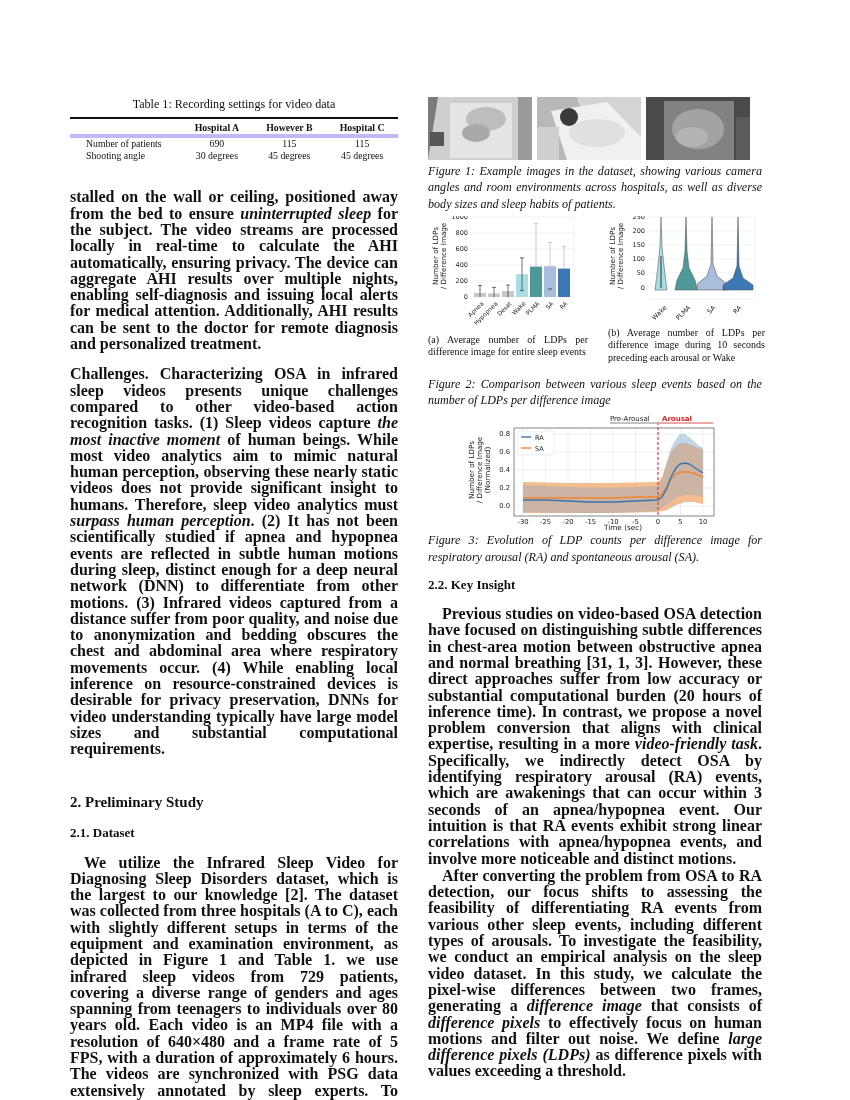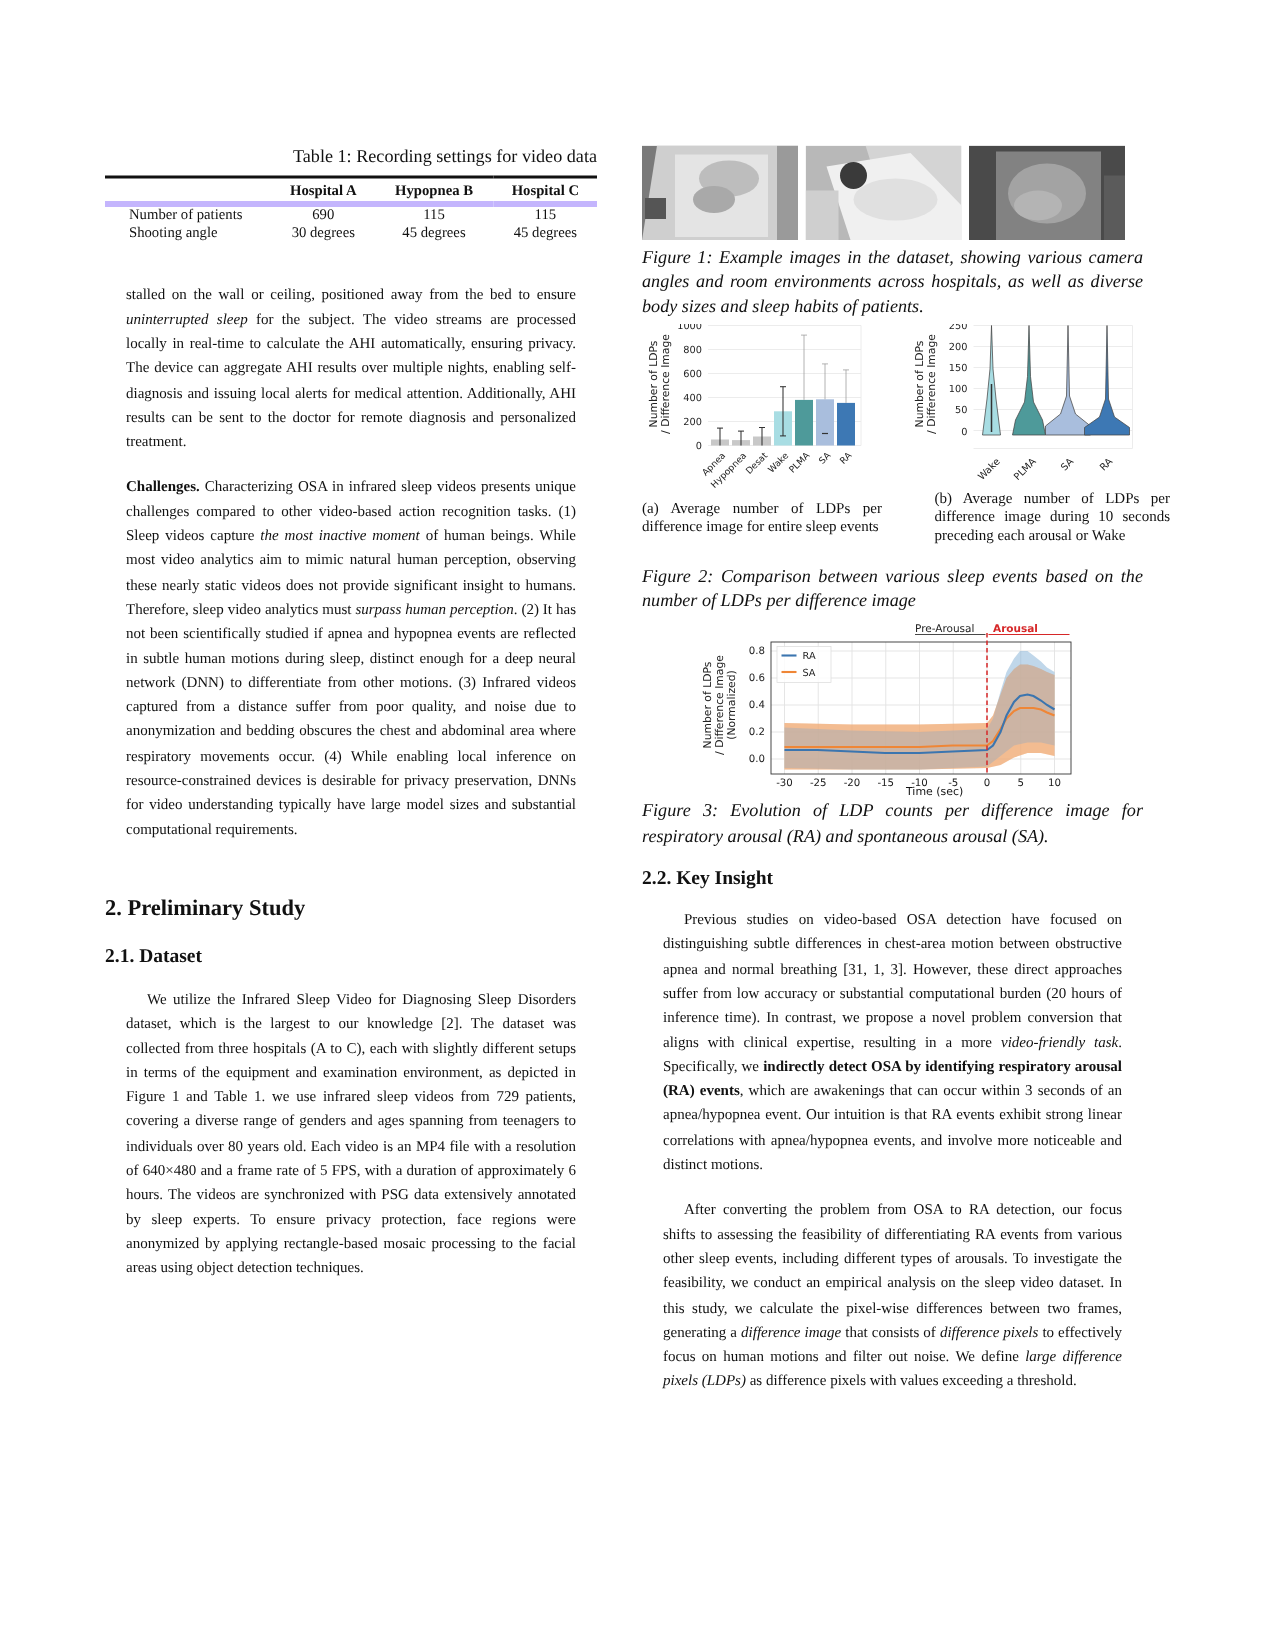--- a/index.html
+++ b/index.html
@@ -1,24 +1,24 @@
 <!DOCTYPE html>
 <html><head>
 <meta charset="utf-8">
 <style>
   html, body { margin: 0; padding: 0; background: #fff; }
   body { width: 850px; height: 1100px; position: relative; font-family: "Liberation Serif", "DejaVu Serif", serif; color: #111; overflow: hidden; }
   .col { position: absolute; }
   .left { left: 70px; top: 97px; width: 328px; }
   .right { left: 428px; top: 97px; width: 334px; }
-  .p { font-size: 10px; line-height: 16.3px; text-align: justify; margin: 14px; hyphens: none; }
+  .p { font-size: 16px; line-height: 16.3px; text-align: justify; margin: 0; hyphens: none; font-weight: bold; }
   .indent { text-indent: 14px; }
   .caption { font-size: 12.1px; line-height: 16.3px; text-align: justify; margin: 0; font-style: italic; }
   .subcap { font-size: 10px; line-height: 12.6px; text-align: justify; margin: 0; }
-  .table-title { font-size: 12.1px; text-align: right; margin: 0 0 5px 0; }
+  .table-title { font-size: 12.1px; text-align: center; margin: 0 0 5px 0; }
   table.rec { width: 328px; border-collapse: collapse; font-size: 9.8px; }
   table.rec th { font-weight: bold; text-align: center; padding: 2px 0 0 0; }
   table.rec td { padding: 0; line-height: 12.2px; }
   table.rec td.c { text-align: center; }
   table.rec tr.head th { border-top: 2.2px solid #111; border-bottom: 4px solid #c4b5fd; padding: 3px 0 1px 0; }
   table.rec tr.last td { border-bottom: 2.2px solid #111; padding-bottom: 2px; }
   h2 { font-size: 15px; font-weight: bold; margin: 0; font-family: Liberation Serif, serif; }
   h3 { font-size: 13px; font-weight: bold; margin: 0; }
   .imgs { display: flex; gap: 5px; }
   .thumb { width: 104px; height: 63px; position: relative; overflow: hidden; }
@@ -28,21 +28,21 @@
 </head>
 <body>
 
 <div class="col left">
   <p class="table-title">Table 1: Recording settings for video data</p>
   <table class="rec">
     <tbody>
         <tr class="head">
       <th style="width:34%"></th>
       <th>Hospital A</th>
-      <th>Hypopnea B</th>
+      <th>However B</th>
       <th>Hospital C</th>
     </tr>
     <tr>
       <td style="padding-left:16px">Number of patients</td>
       <td class="c">690</td>
       <td class="c">115</td>
       <td class="c">115</td>
     </tr>
     <tr>
       <td style="padding-left:16px">Shooting angle</td>
@@ -187,21 +187,21 @@
       <path d="M107,1 L108,48 L112,60 L122,68 L122,74 L92,74 L92,68 L102,60 L106,48 Z" fill="#a9bedd" stroke="#444" stroke-width="0.5"></path>
       <path d="M133,1 L134,50 L138,62 L148,69 L148,74 L118,74 L118,69 L128,62 L132,50 Z" fill="#3d78b4" stroke="#444" stroke-width="0.5"></path>
       <g font-size="6.5" fill="#222" text-anchor="end">
         <text x="62" y="92" transform="rotate(-45 62 92)">Wake</text>
         <text x="86" y="92" transform="rotate(-45 86 92)">PLMA</text>
         <text x="111" y="92" transform="rotate(-45 111 92)">SA</text>
         <text x="137" y="92" transform="rotate(-45 137 92)">RA</text>
       </g>
     </svg>
     <div style="position:absolute; left:0; top:118px; width:160px" class="subcap">(a) Average number of LDPs per difference image for entire sleep events</div>
-    <div style="position:absolute; left:195px; top:111px; width:157px" class="subcap">(b) Average number of LDPs per difference image during 10 seconds preceding each arousal or Wake</div>
+    <div style="position:absolute; left:180px; top:111px; width:157px" class="subcap">(b) Average number of LDPs per difference image during 10 seconds preceding each arousal or Wake</div>
   </div>
   <p class="caption" style="margin-top:10px">Figure 2: Comparison between various sleep events based on the number of LDPs per difference image</p>
 
   <div style="position:relative; height:110px; margin-top:6px">
     <svg style="position:absolute; left:40px; top:0" width="260" height="112" viewBox="0 0 260 112">
       <text x="6" y="56" font-size="7.2" transform="rotate(-90 6 56)" text-anchor="middle" fill="#222">Number of LDPs</text>
       <text x="14" y="56" font-size="7.2" transform="rotate(-90 14 56)" text-anchor="middle" fill="#222">/ Difference Image</text>
       <text x="22" y="56" font-size="7.2" transform="rotate(-90 22 56)" text-anchor="middle" fill="#222">(Normalized)</text>
       <g font-size="6.8" fill="#222" text-anchor="end">
         <text x="42" y="22">0.8</text>

